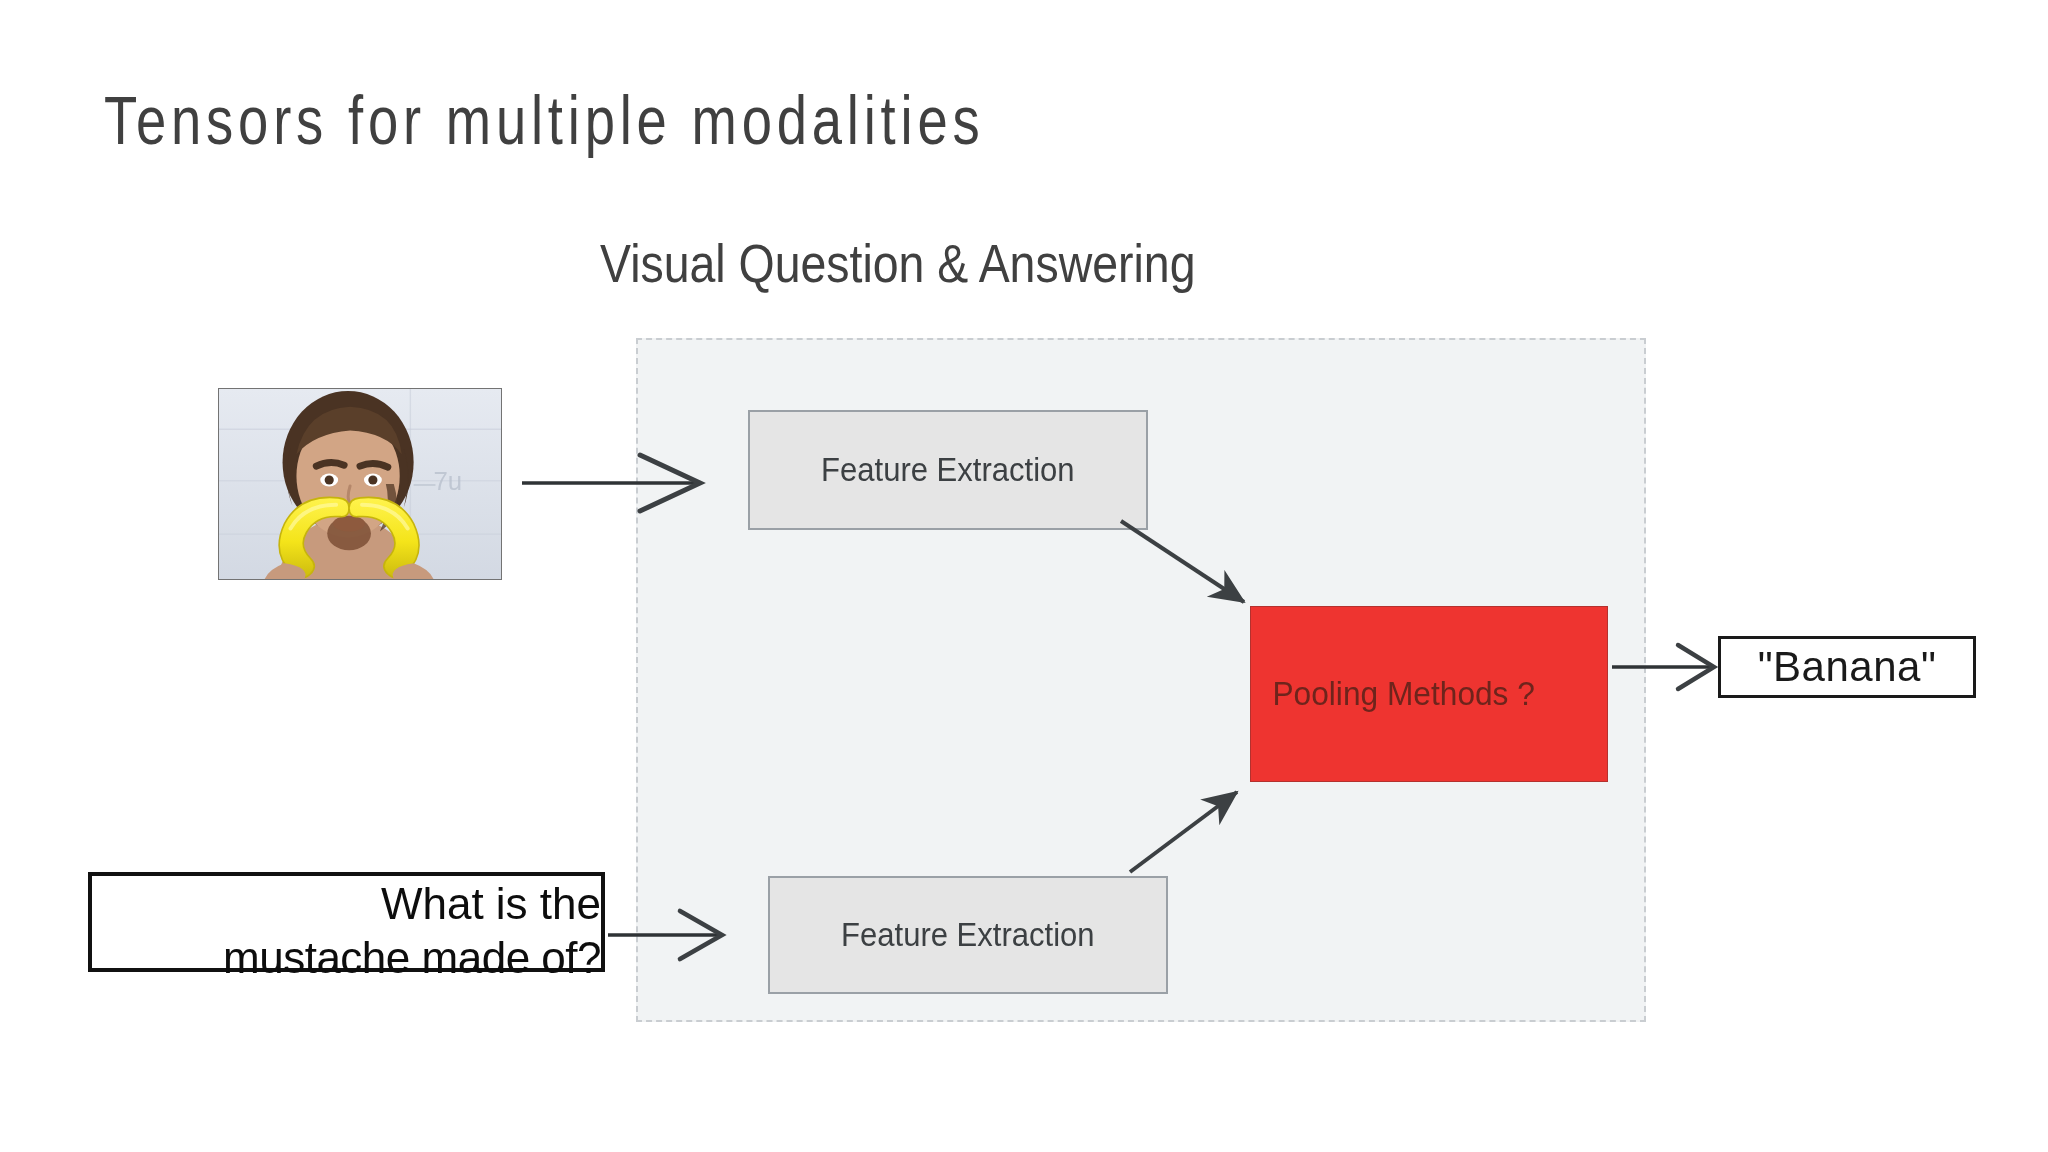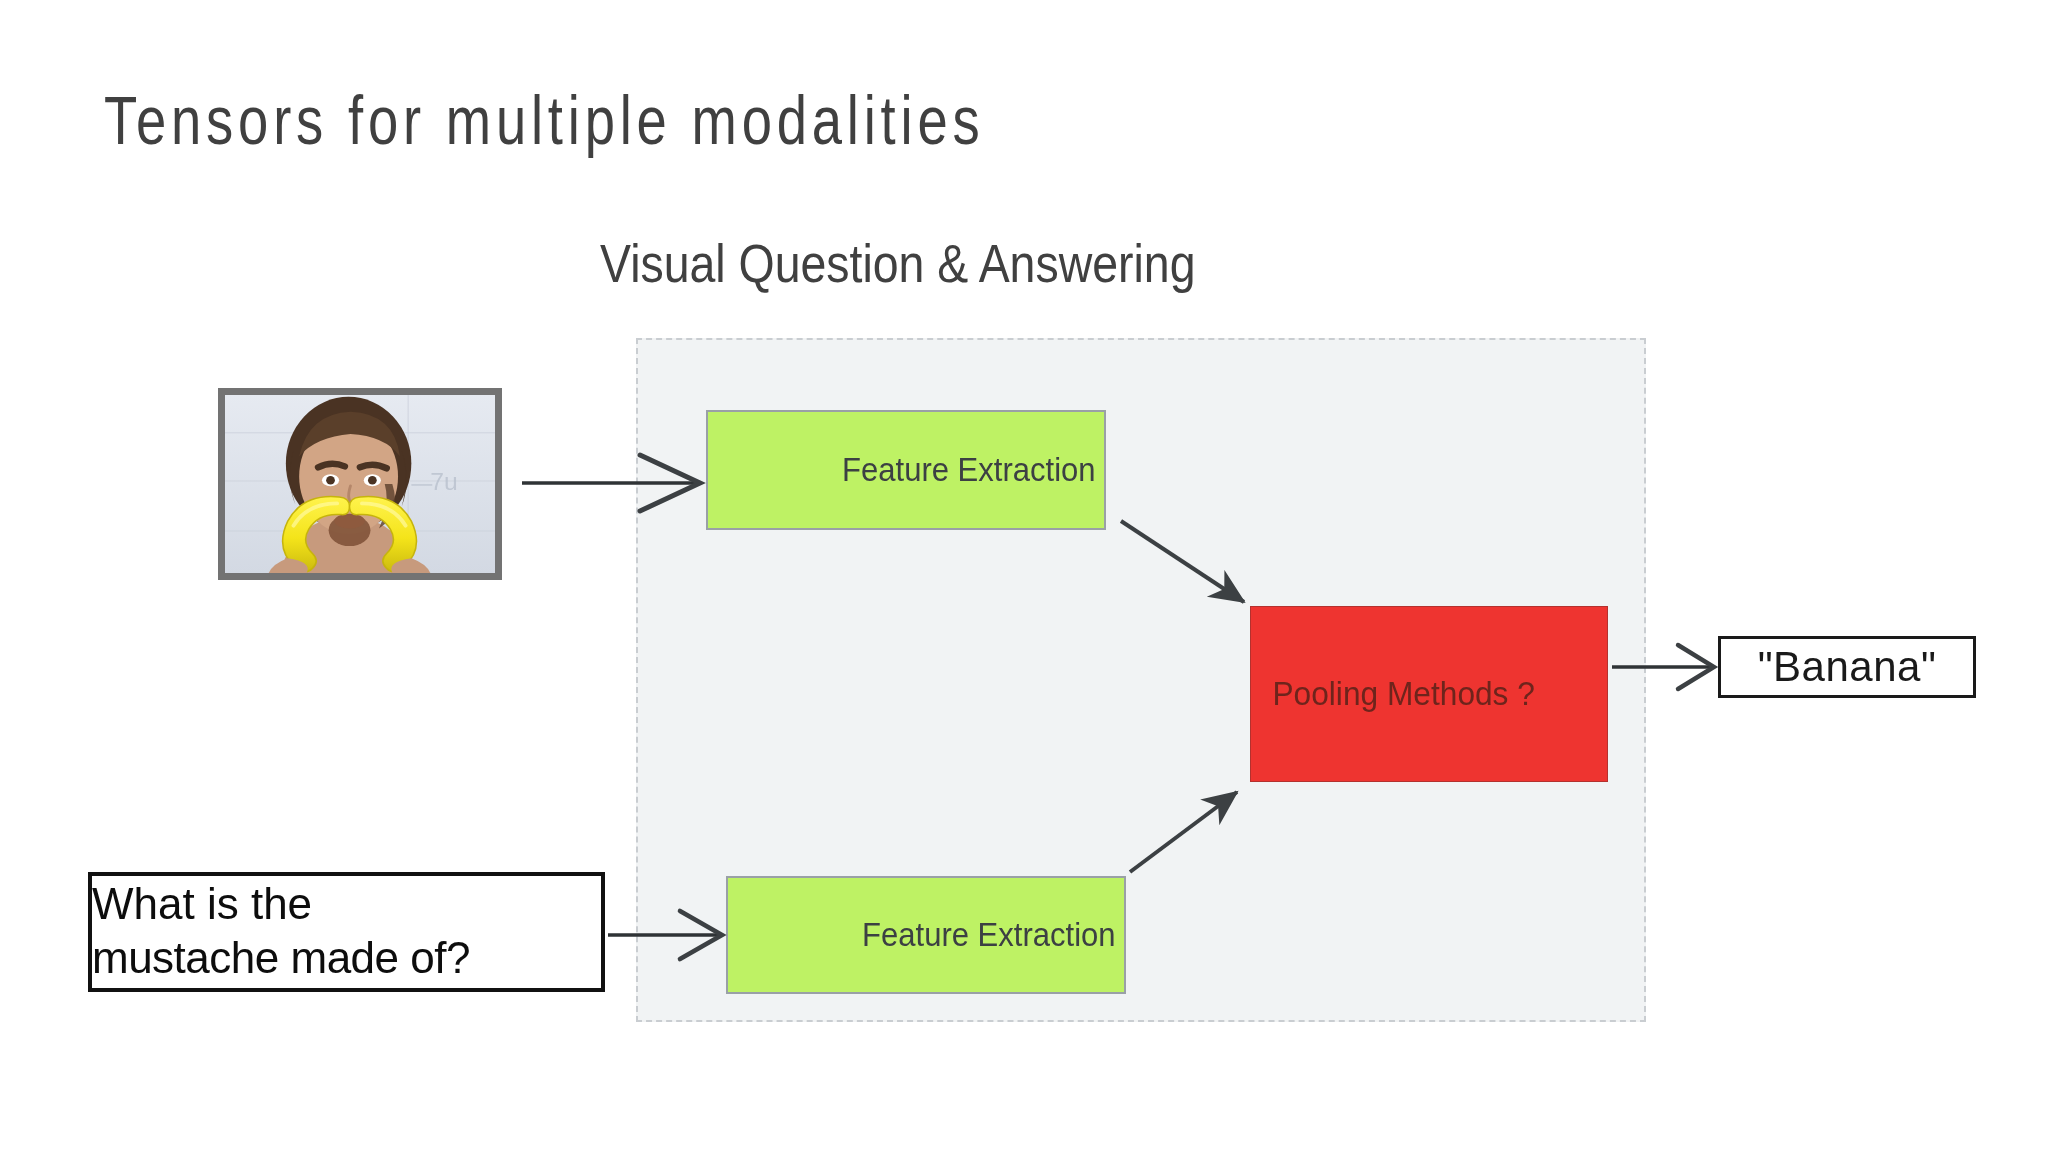--- a/index.html
+++ b/index.html
@@ -56,39 +56,40 @@
     box-sizing: border-box;
   }
 
   
   #input-image {
     position: absolute;
     left: 218px;
     top: 388px;
     width: 284px;
     height: 192px;
-    border: 7px solid #737373;
+    border: 1px solid #737373;
     box-sizing: border-box;
     overflow: hidden;
     background: #d9dee6;
   }
   #input-image .photo-svg { display:block; width:100%; height:100%; }
 
   
   .fx-box {
     position: absolute;
-    background: #bef264;
+    background: #e5e5e5;
     border: 2px solid #9aa0a6;
     box-sizing: border-box;
     display: flex;
     align-items: center;
-    justify-content: flex-end;
+    justify-content: center;
     color: #3c4043;
     font-size: 33px;
     letter-spacing: 0px;
+    margin-left: 42px;
   }
   .fx-box span { transform: scaleX(0.94); display:inline-block; }
   #fx-box-image { left: 706px; top: 410px; width: 400px; height: 120px; }
   #fx-box-text  { left: 726px; top: 876px; width: 400px; height: 118px; }
 
   
   #pooling-box {
     position: absolute;
     left: 1250px;
     top: 574px;
@@ -124,28 +125,28 @@
     font-size: 42px;
     letter-spacing: 0.5px;
   }
 
   
   #question-box {
     position: absolute;
     left: 88px;
     top: 872px;
     width: 517px;
-    height: 120px;
+    height: 100px;
     background: #ffffff;
     border: 4px solid #111111;
     box-sizing: border-box;
     color: #0d0d0d;
     font-size: 44px;
     line-height: 54px;
-    text-align: left;
+    text-align: right;
     padding-top: 1px;
     overflow: visible;
   }
   #question-box .q-line { display:block; white-space: nowrap; }
   #question-box .q-line-2 { letter-spacing: -0.5px; }
 
   
   #arrow-layer {
     position: absolute;
     left: 0; top: 0;

